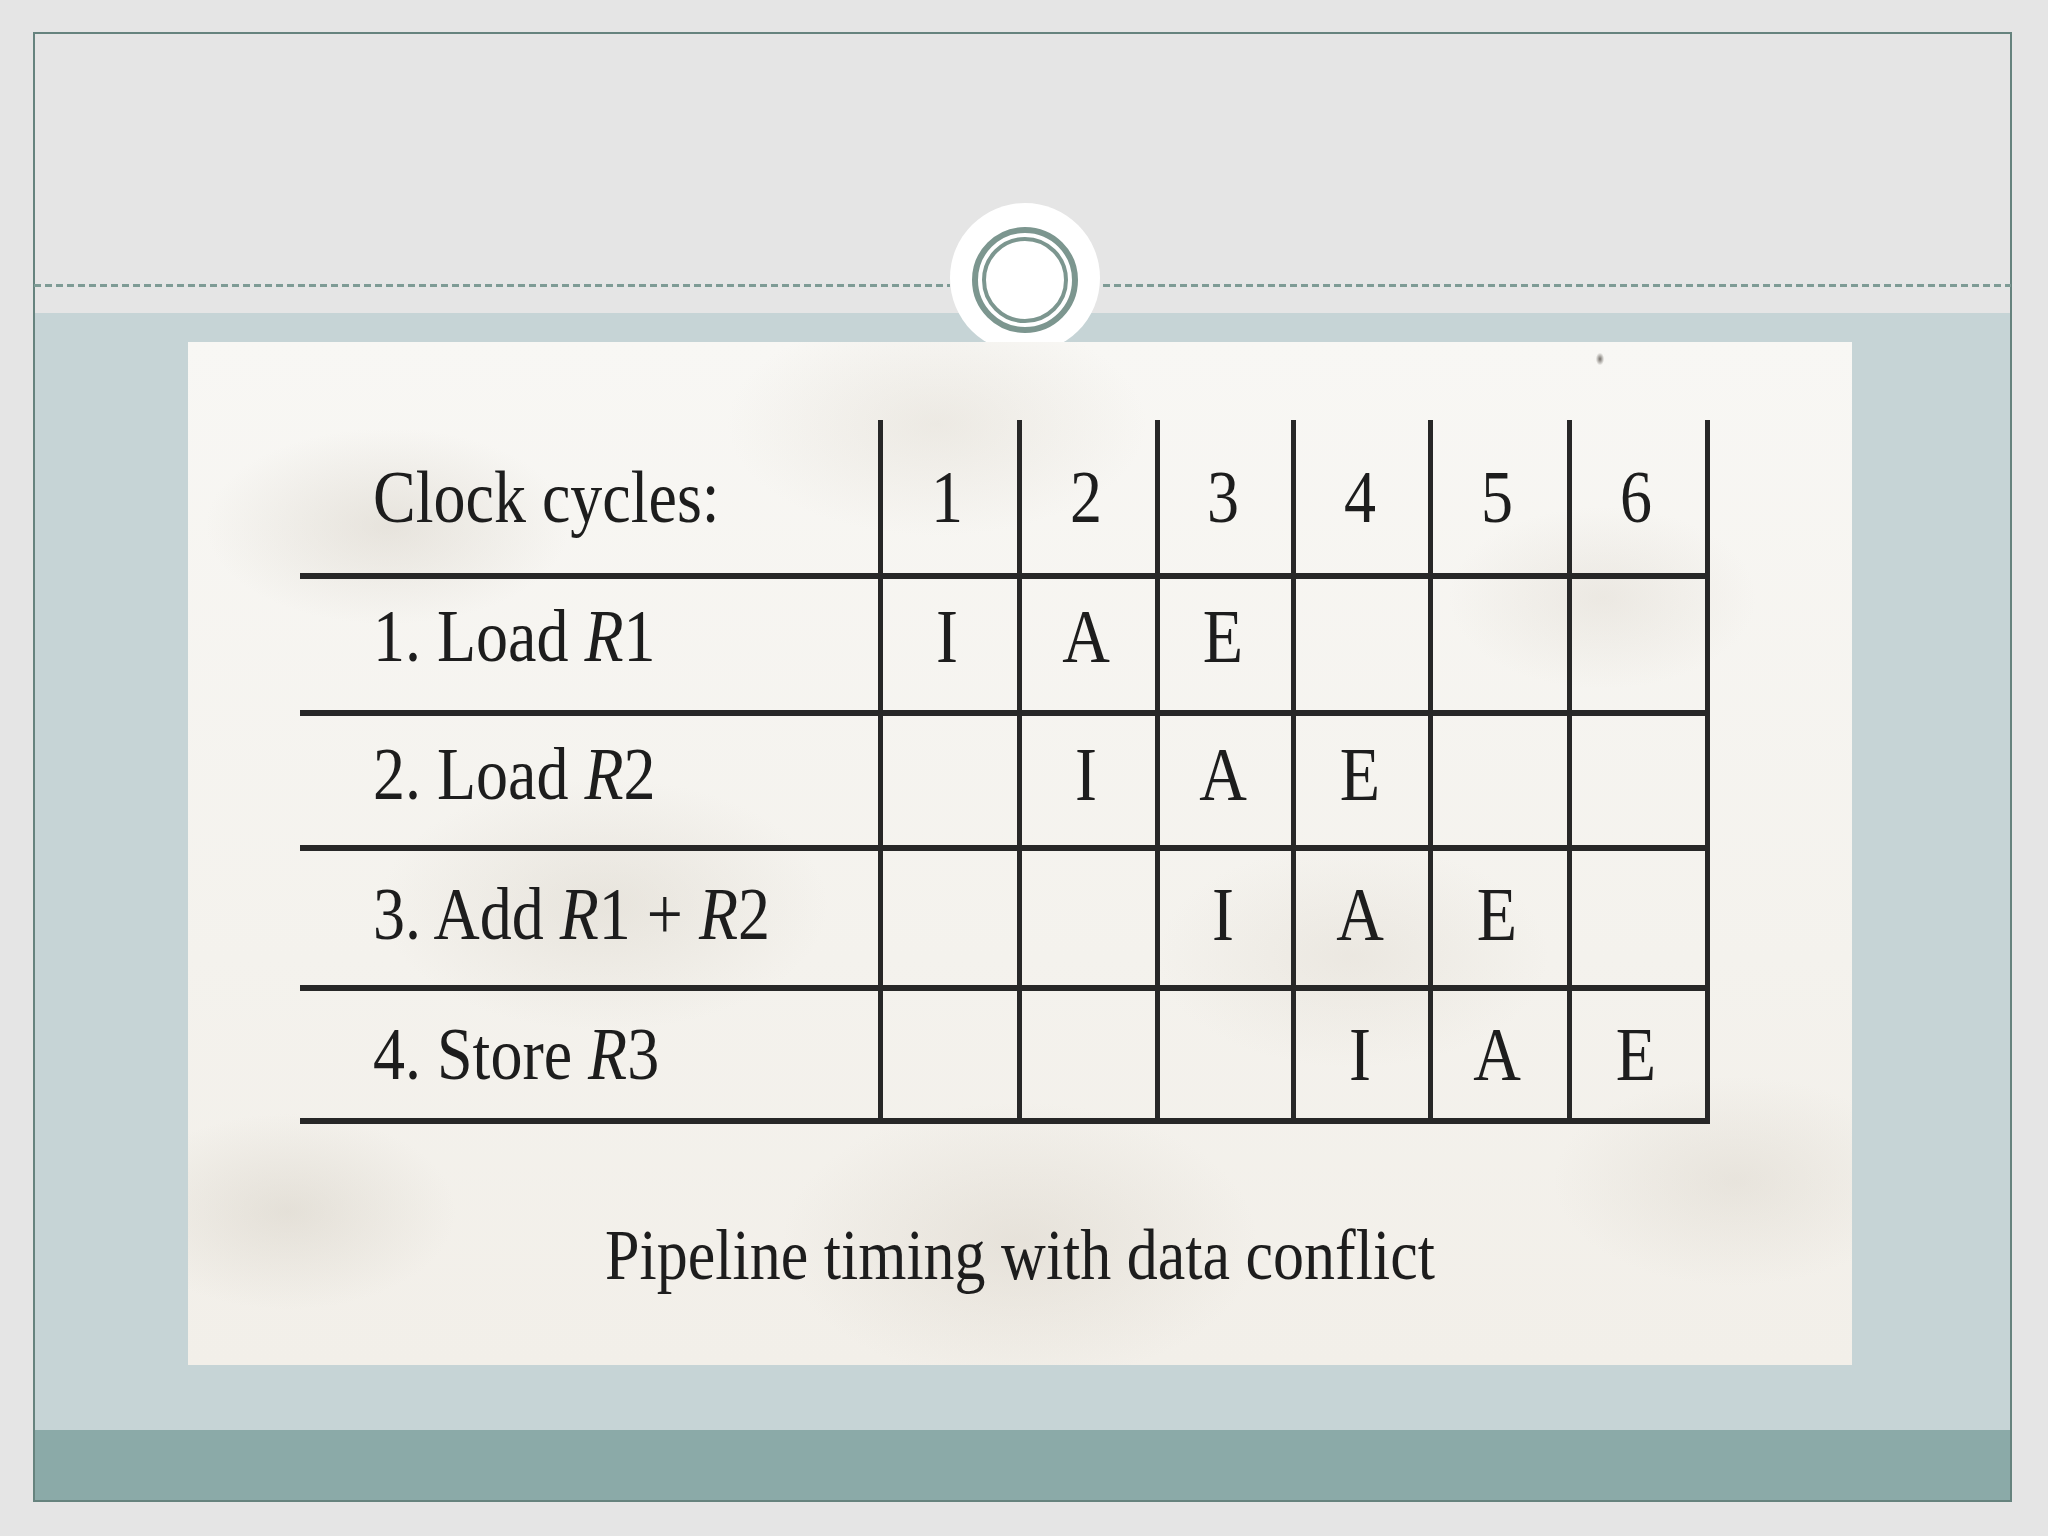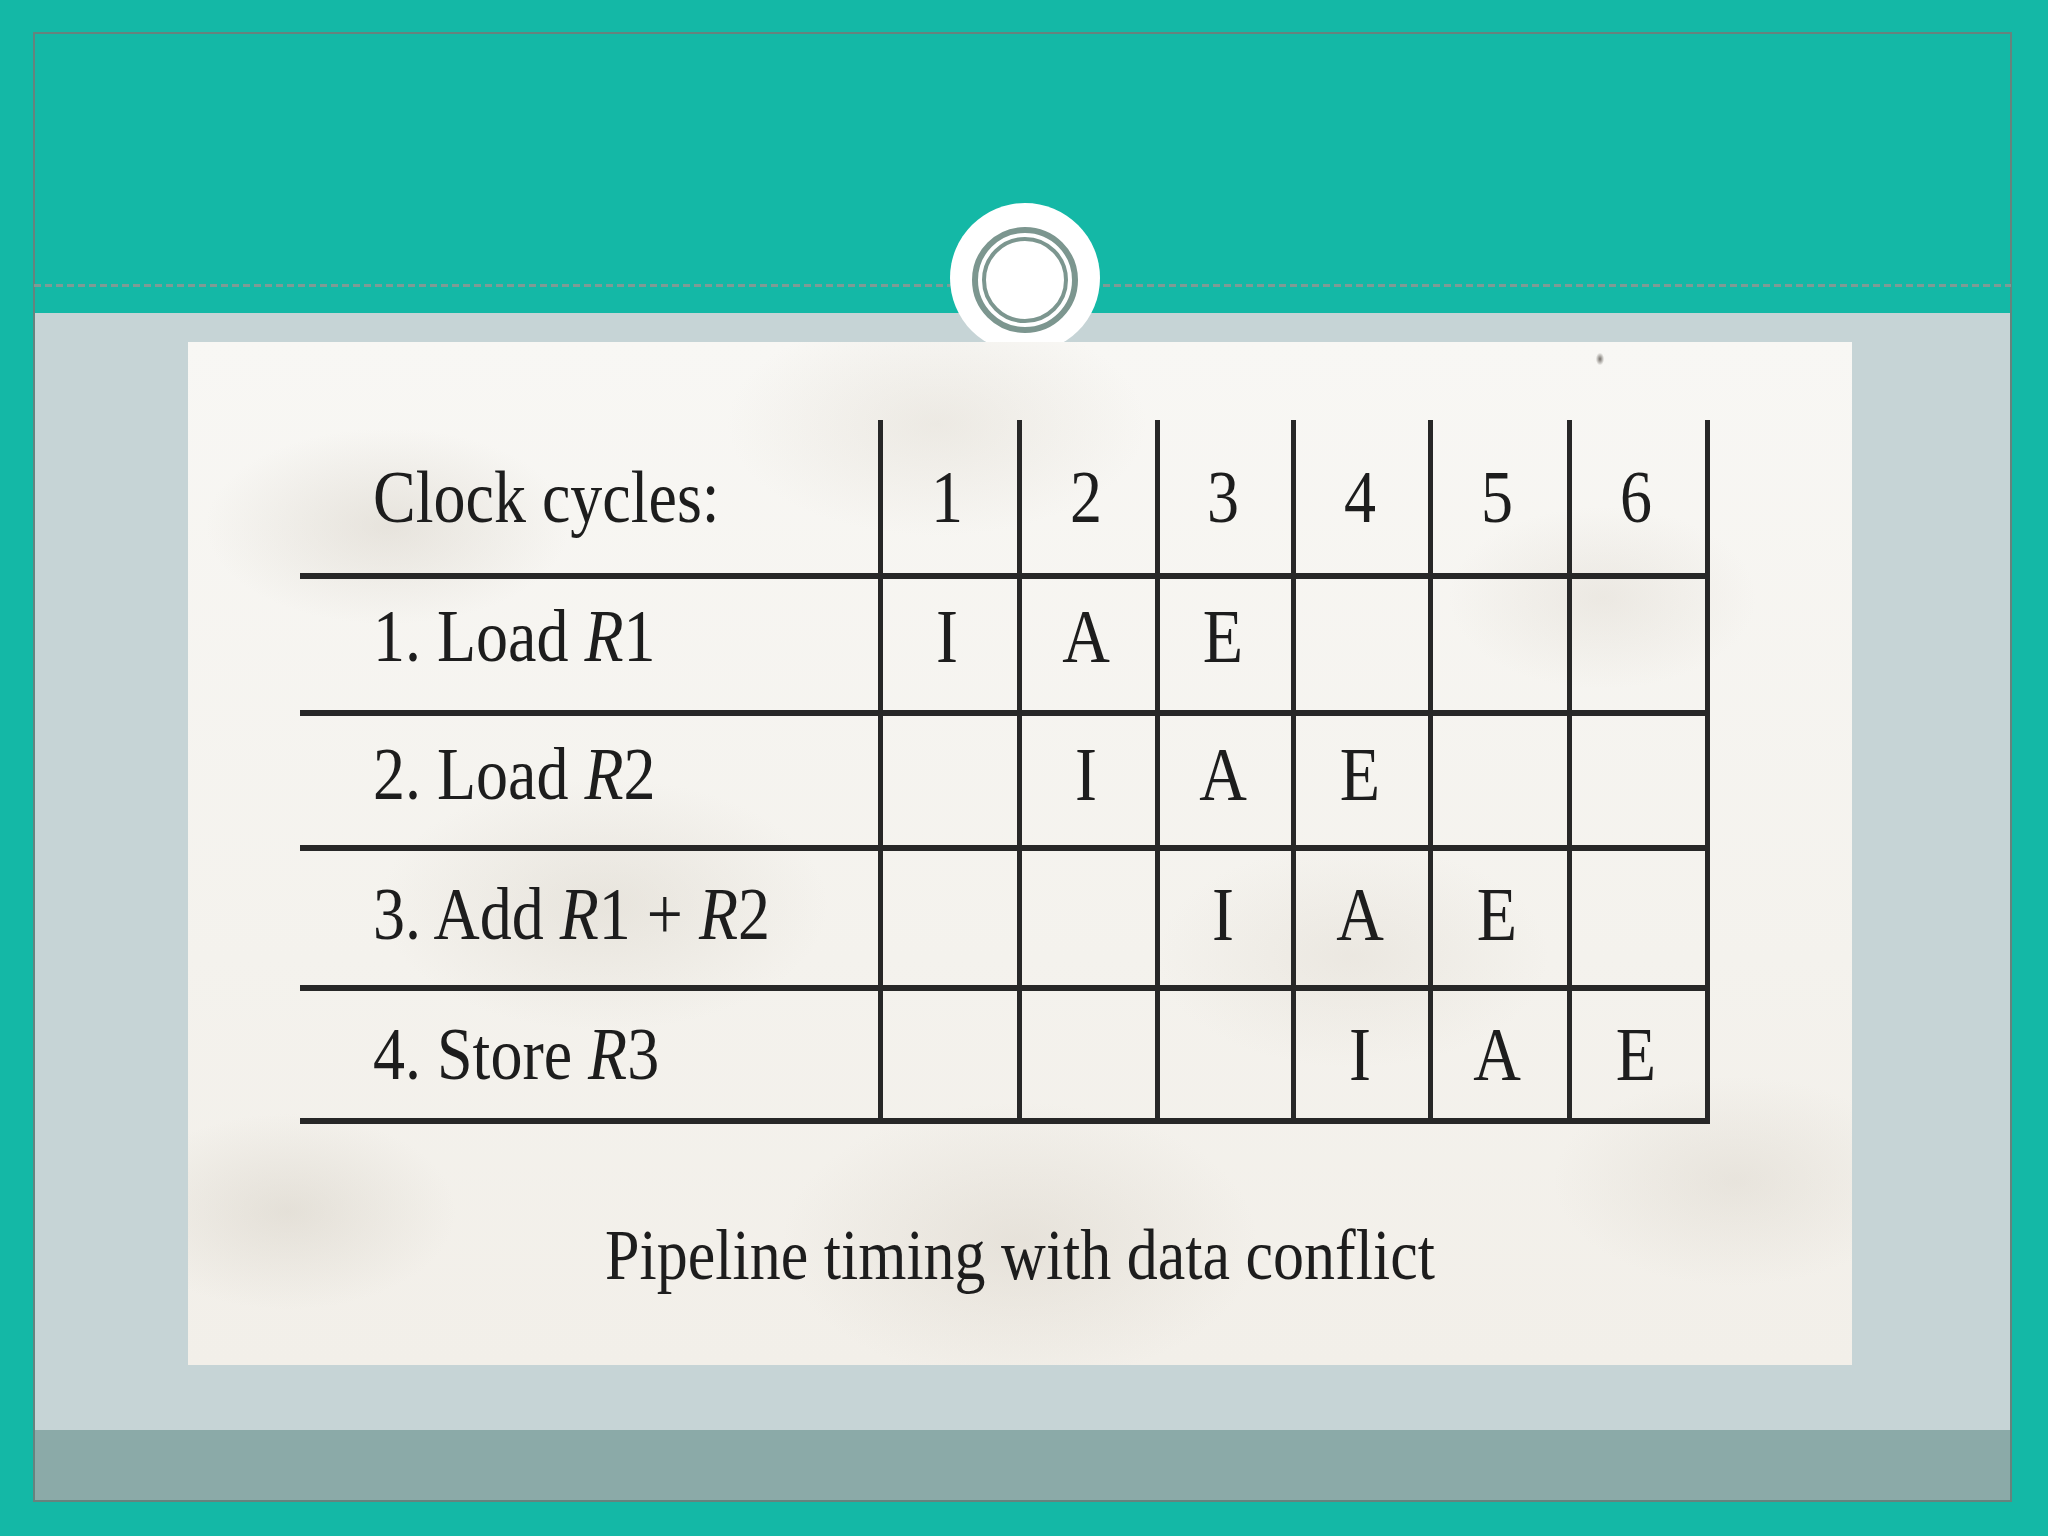--- a/index.html
+++ b/index.html
@@ -1,19 +1,19 @@
 <!DOCTYPE html>
 <html><head>
 <meta charset="utf-8">
 <style>
   * { margin:0; padding:0; box-sizing:border-box; }
   html,body { background:#ffffff; }
   .page {
     position:relative; width:2048px; height:1536px;
-    background:#14b8a6; overflow:hidden;
+    background:#e5e5e5; overflow:hidden;
     font-family:"Liberation Serif","DejaVu Serif",serif;
   }
   
   .frame {
     position:absolute; left:33px; top:32px; width:1979px; height:1470px;
     border:2px solid #66837e; background:transparent; pointer-events:none;
   }
   
   .band   { position:absolute; left:34px; top:313px;  width:1977px; height:1117px; background:#c6d4d6; }
   .footer { position:absolute; left:34px; top:1430px; width:1977px; height:71px;  background:#8baaa8; }

